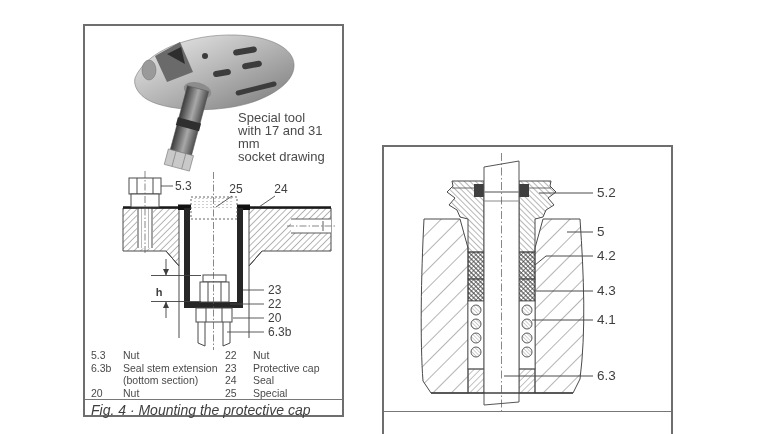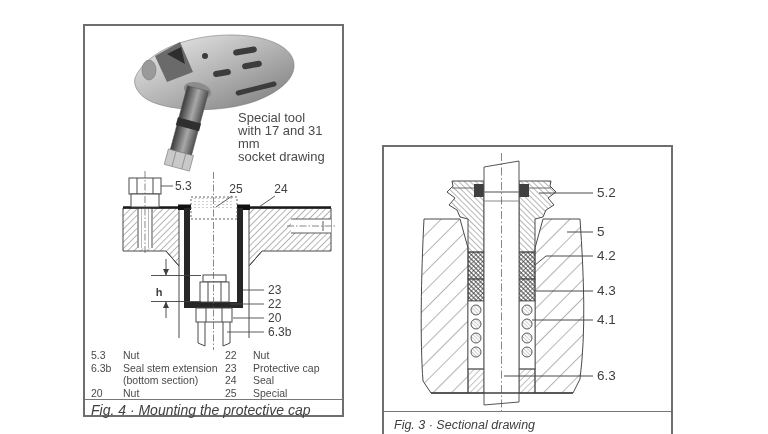--- a/index.html
+++ b/index.html
@@ -293,16 +293,15 @@
         <text x="213" y="50">5.2</text>
         <text x="213" y="89">5</text>
         <text x="213" y="113">4.2</text>
         <text x="213" y="148">4.3</text>
         <text x="213" y="177">4.1</text>
         <text x="213" y="233">6.3</text>
       </g>
     </svg>
 
     <div class="sep" style="top:264px"></div>
-    <div id="cap3" class="caption">Fig. 3 · Sectional drawing</div>
   </div>
 
 </div>
 
 </body></html>

